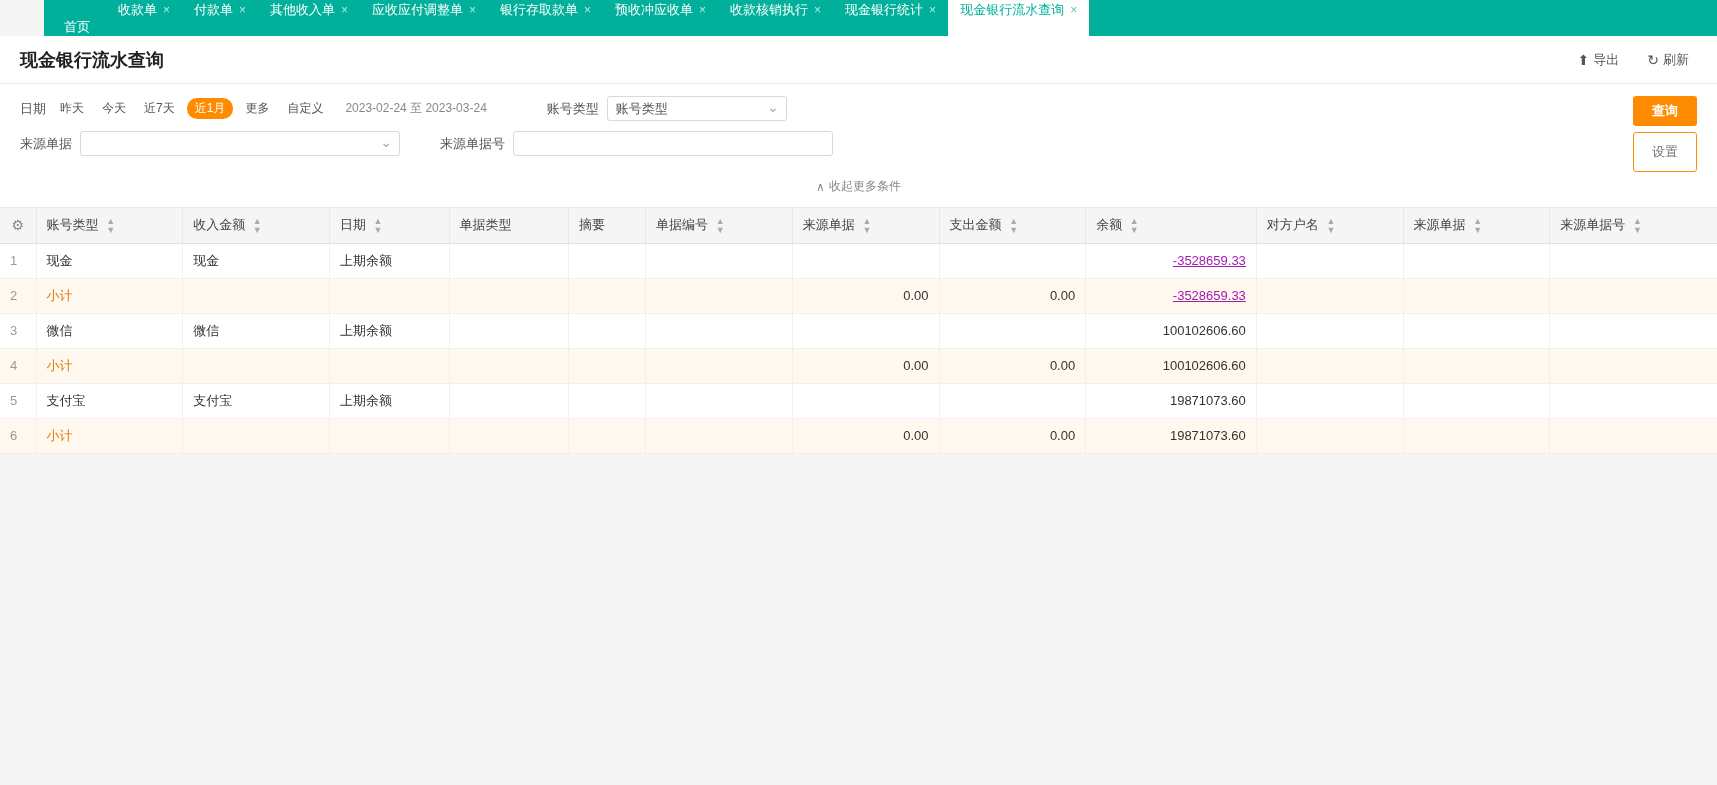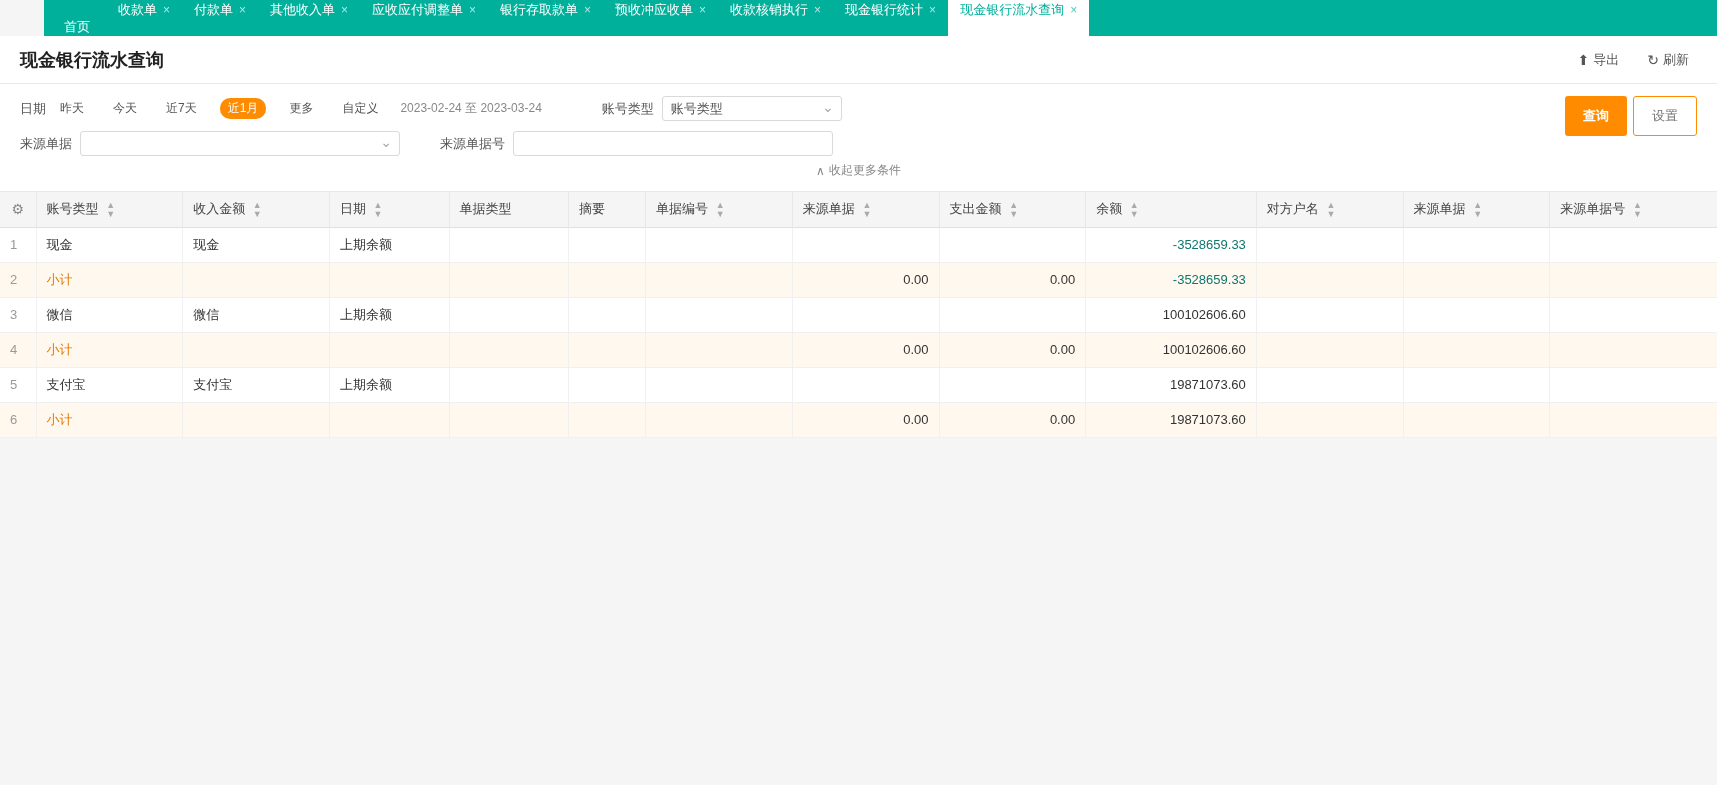--- a/index.html
+++ b/index.html
@@ -89,21 +89,21 @@
     }
     .filter-label {
       font-size: 13px;
       color: #555;
       margin-right: 8px;
       white-space: nowrap;
     }
     .date-shortcuts {
       display: flex;
       align-items: center;
-      gap: 17px;
+      gap: 6px;
     }
     .date-btn {
       font-size: 12px;
       color: #555;
       cursor: pointer;
       padding: 2px 6px;
       border-radius: 3px;
       border: none;
       background: none;
     }
@@ -182,21 +182,21 @@
       color: #737373;
       border: 1px solid #ff8c00;
       border-radius: 3px;
       padding: 10px 18px;
       font-size: 13px;
       cursor: pointer;
     }
 
     .right-btns {
       display: flex;
-      flex-direction: row;
+      flex-direction: column;
       gap: 6px;
       margin-left: 20px;
     }
 
     .filter-row-2 {
       display: flex;
       align-items: center;
       gap: 0;
     }
 
@@ -256,21 +256,21 @@
       background: #fff8ef;
     }
     tbody td {
       padding: 8px 10px;
       color: #333;
       border-right: 1px solid #f0f0f0;
       white-space: nowrap;
     }
     tbody td:last-child { border-right: none; }
     td.num { text-align: right; }
-    td.negative { color: #0f766e; text-align: right; }
+    td.negative { color: #a21caf; text-align: right; text-decoration: underline; }
     .row-num { color: #999; }
 
     
     .gear-icon { font-size: 14px; color: #888; cursor: pointer; }
   </style>
 </head>
 <body>
 
 <div class="top-nav">
   <div class="nav-home">首页</div>

